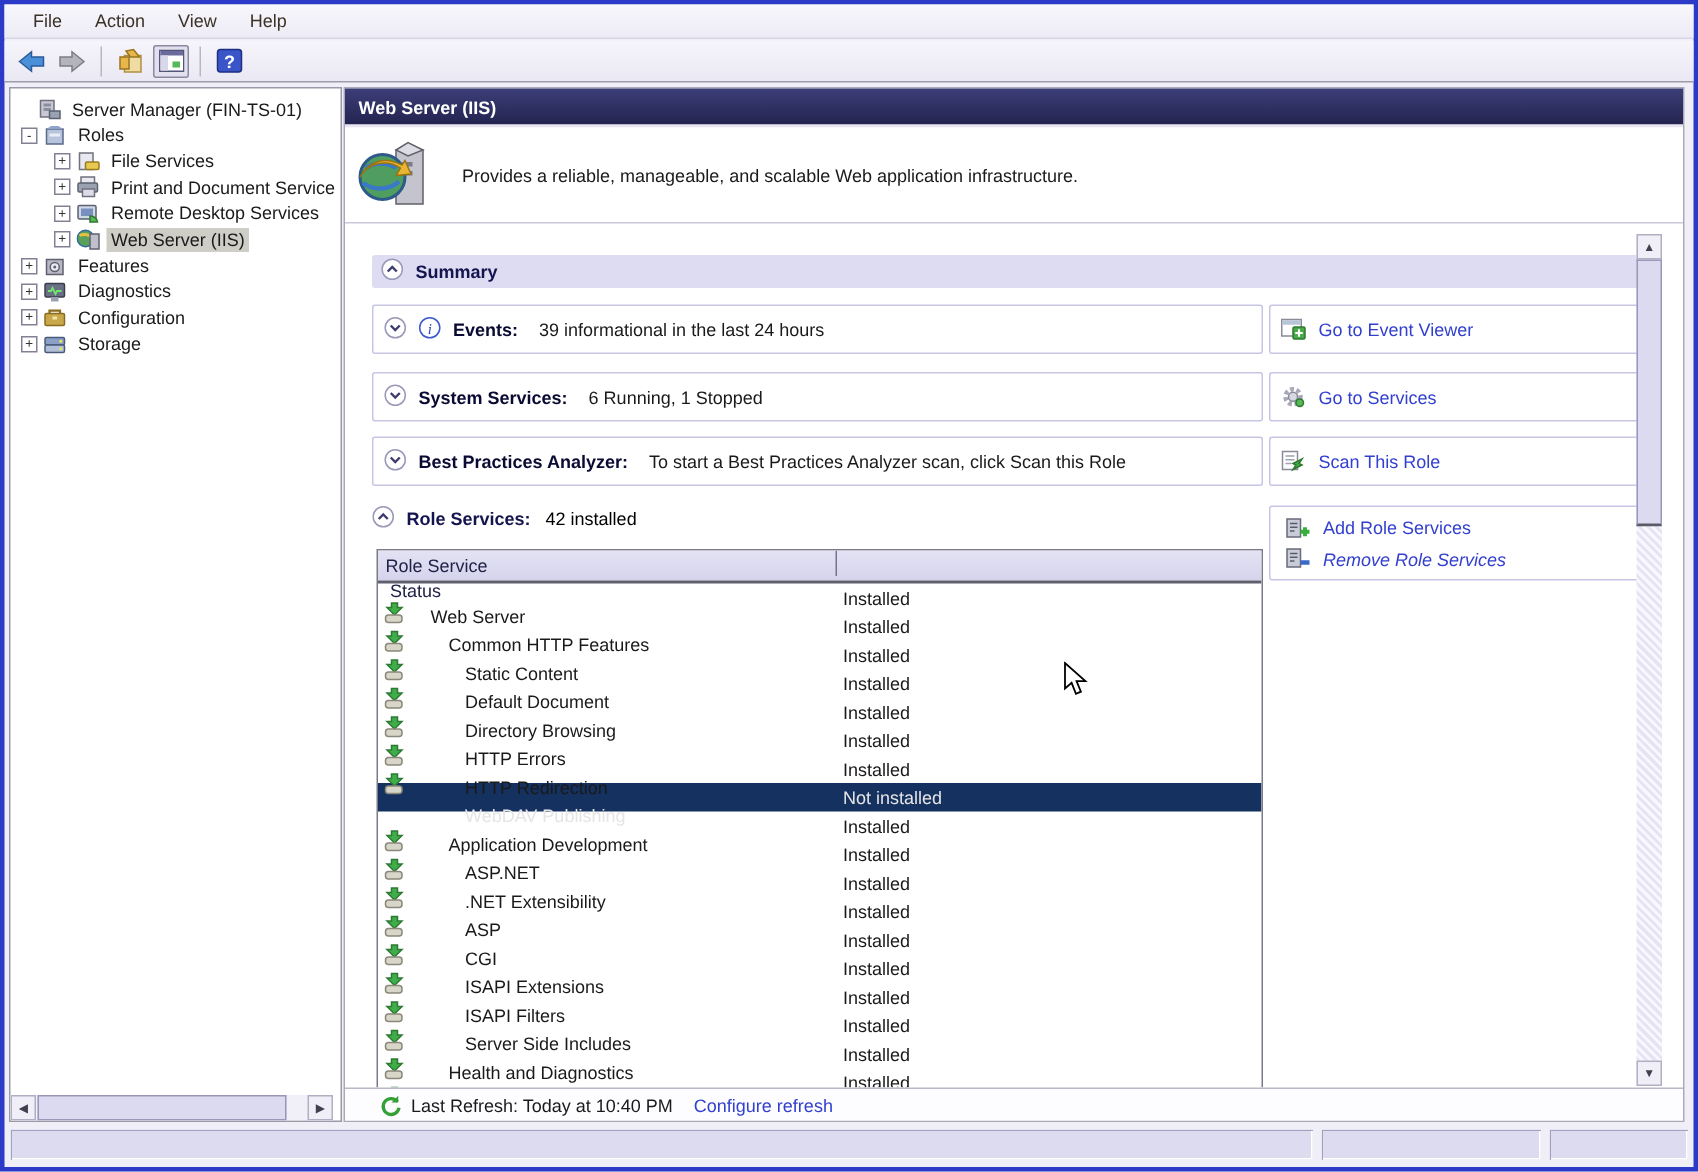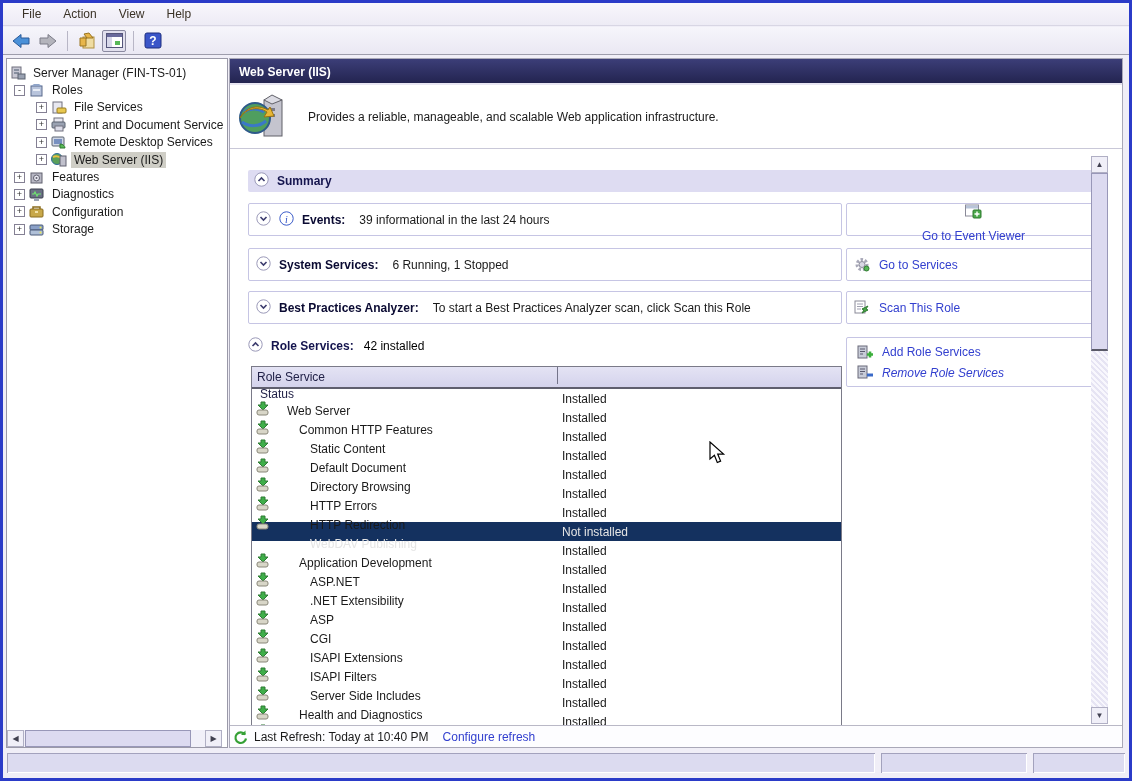--- a/index.html
+++ b/index.html
@@ -16,32 +16,32 @@
   .tsep { width:1px; height:20px; background:#b8b6c6; margin:0 4px; }
 
   
   .tree-panel { position:absolute; left:3px; top:55px; width:222px; bottom:30px; background:#fff; border:1px solid #9a99a8; overflow:hidden; }
   .tree { padding-top:5px; white-space:nowrap; }
   .trow-t { height:17.4px; display:flex; align-items:center; }
   .exp { width:11px; height:11px; border:1px solid #848093; background:#fff; font:9px/9px "Liberation Sans",sans-serif; text-align:center; color:#333; margin-right:4px; flex:0 0 11px; }
   .ticon { width:16px; height:15px; margin-right:4px; flex:0 0 16px; }
   .tlabel { padding:1px 3px; }
   .tlabel.sel { background:#cfcec6; }
-  .lv0 { padding-left:3px; } .lv1 { padding-left:7px; } .lv2 { padding-left:29px; }
+  .lv0 { padding-left:18px; } .lv1 { padding-left:7px; } .lv2 { padding-left:29px; }
   .hscroll { position:absolute; left:0; right:5px; bottom:0; height:17px; background:#f1f0f9; display:flex; }
   .harrow { width:17px; height:17px; background:#f0eff8; border:1px solid #b0afc4; color:#404050; font-size:8px; display:flex; align-items:center; justify-content:center; }
   .hthumb { flex:0 0 166px; margin-left:1px; background:#dcdaf0; border:1px solid #9897b8; }
   .htrack { flex:1; }
 
   
   .pane { position:absolute; left:226px; top:55px; right:6px; bottom:30px; background:#fff; border:1px solid #a9a8b8; }
   .pane-header { height:26px; background:linear-gradient(#3c3e78,#232450); color:#fff; font-weight:bold; line-height:26px; padding-left:9px; border-bottom:2px solid #e8e6f2; }
   .pane-desc { height:64px; display:flex; align-items:center; gap:18px; padding-left:8px; background:#fff; border-bottom:1px solid #c9c8d8; }
   .pane-content { position:absolute; left:0; right:0; top:93px; bottom:22px; background:#fff; overflow:hidden; }
-  .pane-refresh { position:absolute; left:0; right:0; bottom:0; height:22px; border-top:1px solid #b9b8c6; display:flex; align-items:center; gap:6px; padding-left:2px; background:#fdfdff; }
+  .pane-refresh { position:absolute; left:0; right:0; bottom:0; height:22px; border-top:1px solid #b9b8c6; display:flex; align-items:center; gap:6px; padding-left:22px; background:#fdfdff; }
 
   .section-bar { position:absolute; left:18px; width:846px; height:22px; background:#dedcf2; border-radius:2px; display:flex; align-items:center; gap:8px; padding-left:6px; font-weight:bold; color:#14144e; }
   .sum-box { position:absolute; border:1px solid #c6c5e4; border-radius:2px; background:#fff; display:flex; align-items:center; gap:8px; padding-left:7px; }
   .lbl { font-weight:bold; color:#0a0a32; margin-right:6px; }
   .link { color:#3340cf; cursor:pointer; }
   .rs-head { position:absolute; left:18px; top:184px; height:20px; display:flex; align-items:center; gap:8px; font-weight:bold; color:#14144e; }
   .rs-count { font-weight:normal; color:#000000; margin-left:2px; }
 
   
   .tbl { position:absolute; left:21px; top:214px; width:591px; height:366px; border:1px solid #7a7a88; overflow:hidden; background:#fff; }
@@ -254,21 +254,21 @@
               <circle cx="7.5" cy="7.5" r="6.7" fill="#fff" stroke="#9a99b8"></circle>
               <path d="M4.5 6l3 3 3-3" stroke="#3c3c6e" stroke-width="1.6" fill="none"></path>
             </svg></span>
         <span><svg width="15" height="15">
               <circle cx="7.5" cy="7.5" r="6.7" fill="#fff" stroke="#3a5bc8"></circle>
               <text x="7.5" y="11.5" text-anchor="middle" font-size="10" font-style="italic" font-family="Liberation Serif, serif" fill="#2a4bc4">i</text>
             </svg></span>
         <span class="lbl">Events:</span>
         <span>39 informational in the last 24 hours</span>
       </div>
-      <div class="sum-box" style="left:616px; top:51px; width:248px; height:33px;flex-direction:column;">
+      <div class="sum-box" style="left:616px; top:51px; width:248px; height:33px;">
         <span class="lnk-icon"><svg width="17" height="15">
               <rect x="0.5" y="1" width="13" height="11" fill="#fff" stroke="#8a8a98"></rect>
               <rect x="1" y="1.5" width="12" height="3" fill="#b8c4d8"></rect>
               <rect x="8" y="6" width="8" height="8" rx="1" fill="#4aa84a" stroke="#2e7a2e"></rect>
               <path d="M12 7.5v5M9.5 10h5" stroke="#fff" stroke-width="1.4"></path>
             </svg></span>
         <span class="link">Go to Event Viewer</span>
       </div>
 
       <div class="sum-box" style="left:18px; top:96px; width:594px; height:33px;">

